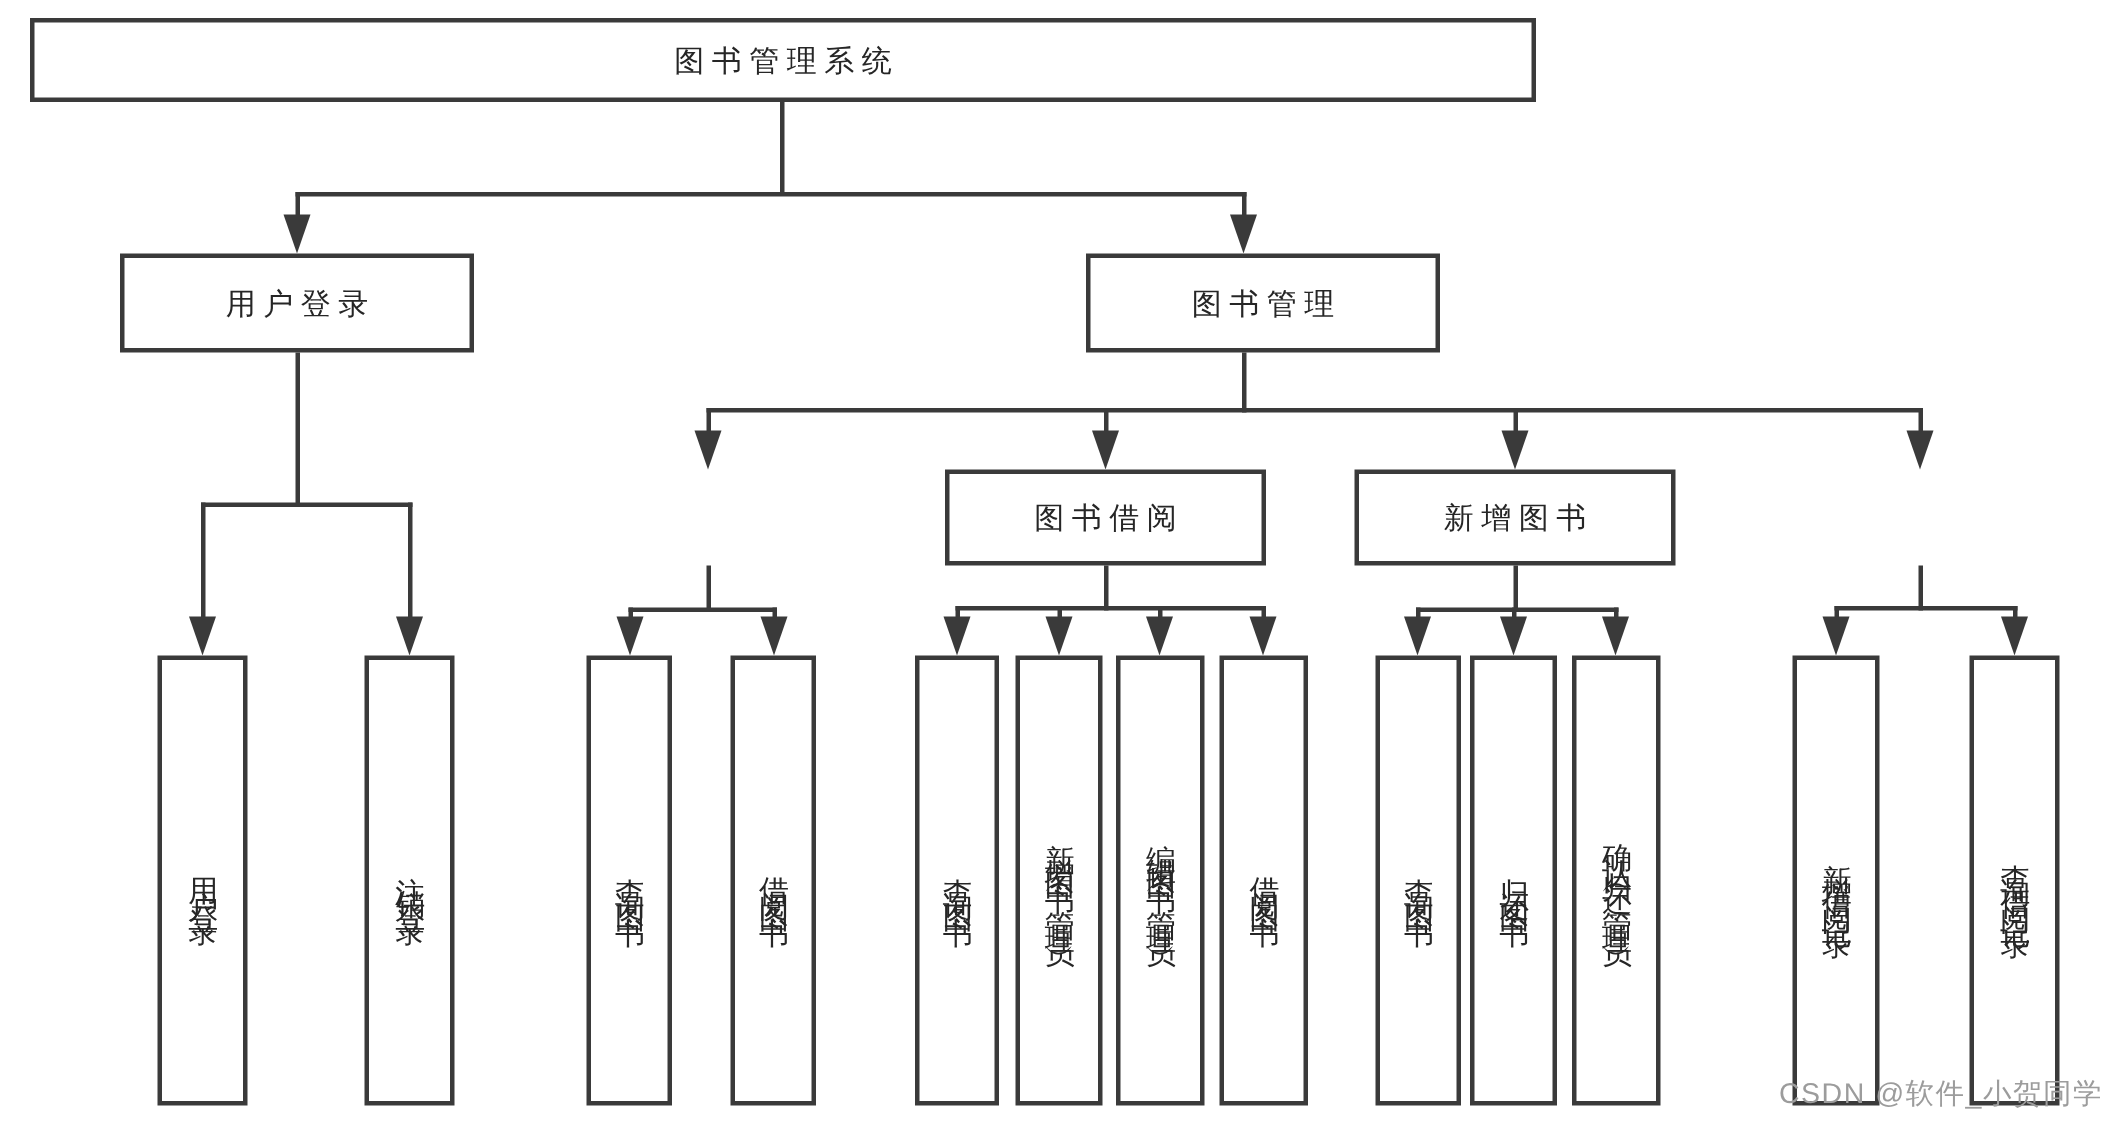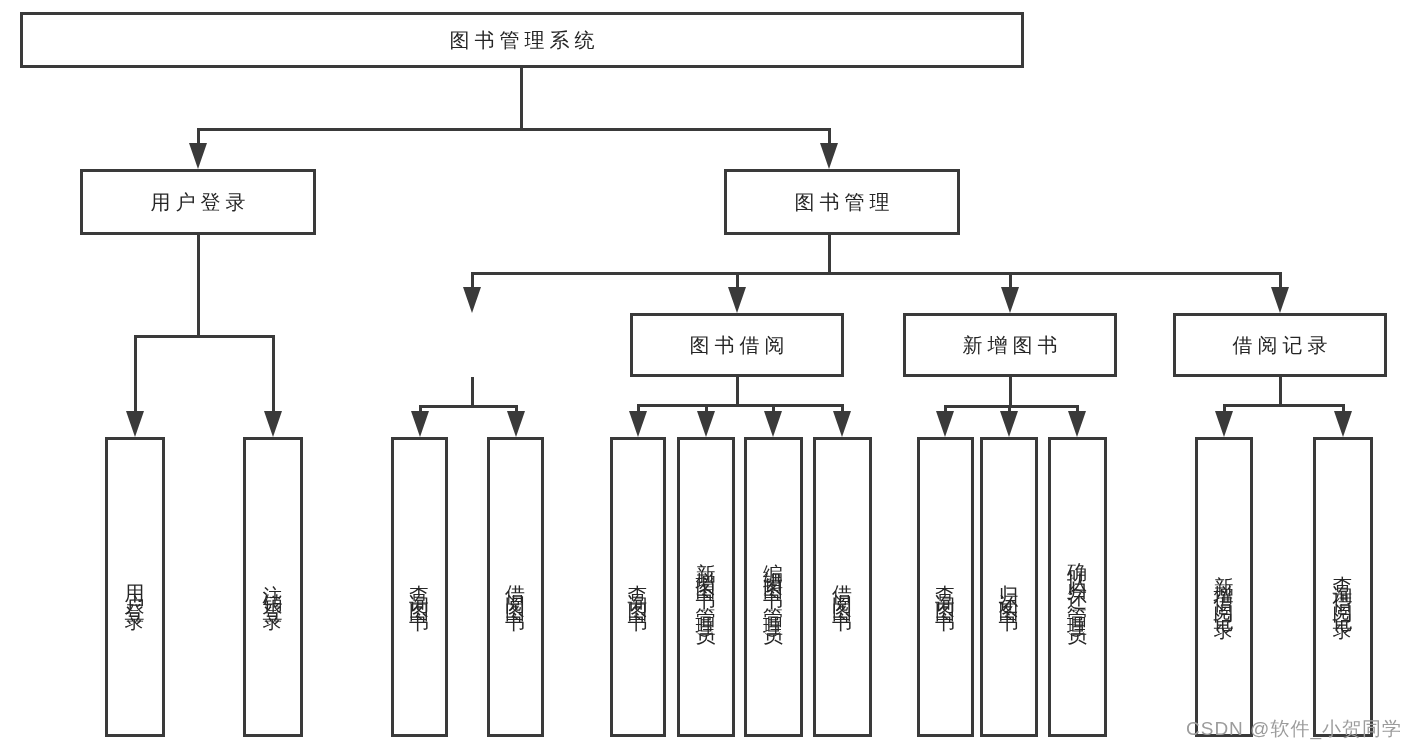--- a/index.html
+++ b/index.html
@@ -67,23 +67,20 @@
   <div class="vline" style="left:1009px;top:272px;height:18px"></div>
   <div class="arrow" style="left:1001px;top:287px"></div>
   <div class="vline" style="left:1279px;top:272px;height:18px"></div>
   <div class="arrow" style="left:1271px;top:287px"></div>
 
   <div class="box" style="left:630px;top:313px;width:214px;height:64px">
     <span class="lbl">图书借阅</span>
   </div>
   <div class="box" style="left:903px;top:313px;width:214px;height:64px">
     <span class="lbl">新增图书</span>
-  </div>
-  <div class="box" style="left:1173px;top:313px;width:214px;height:64px">
-    <span class="lbl">借阅记录</span>
   </div>
 
   <div class="vline" style="left:471px;top:377px;height:31px"></div>
   <div class="hline" style="left:419px;top:405px;width:99px"></div>
   <div class="vline" style="left:419px;top:405px;height:12px"></div>
   <div class="arrow" style="left:411px;top:411px"></div>
   <div class="vline" style="left:515px;top:405px;height:12px"></div>
   <div class="arrow" style="left:507px;top:411px"></div>
 
   <div class="vline" style="left:736px;top:377px;height:30px"></div>

